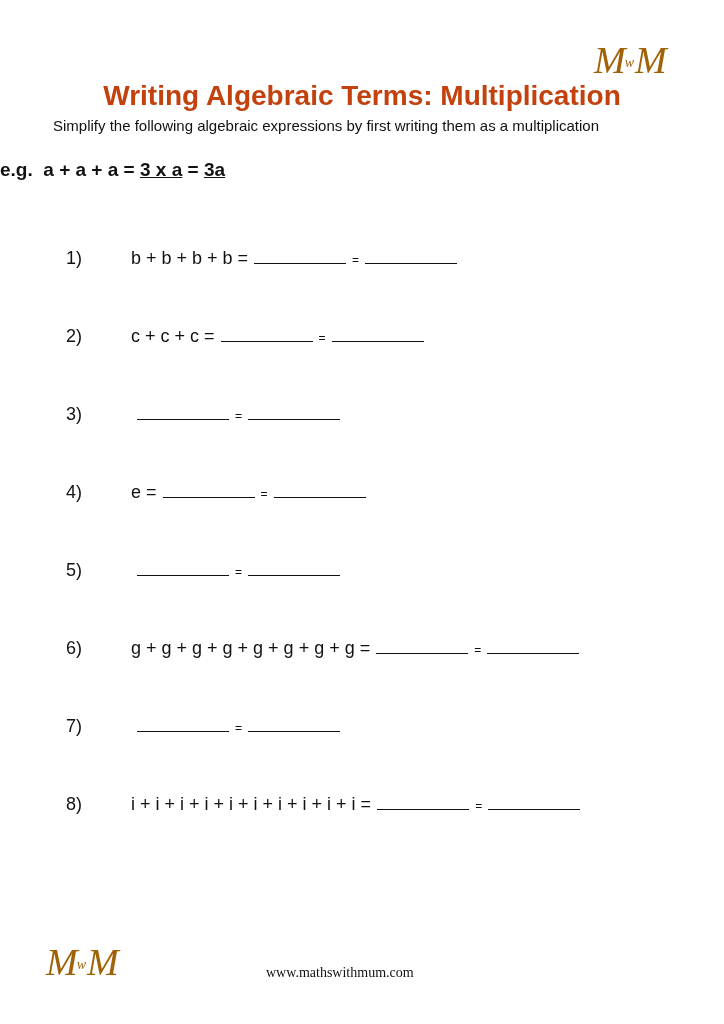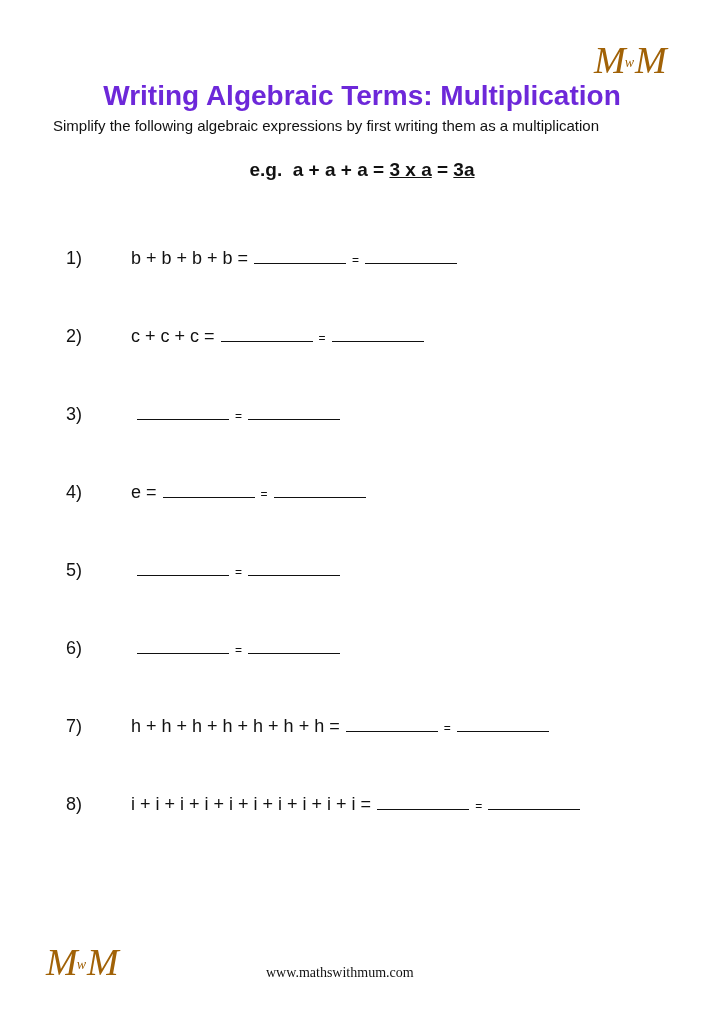--- a/index.html
+++ b/index.html
@@ -4,23 +4,23 @@
 <style>
   html, body { margin: 0; padding: 0; background: #ffffff; }
   body { width: 724px; height: 1024px; position: relative; overflow: hidden;
          font-family: "Liberation Sans", sans-serif; color: #111; }
   .logo { position: absolute; font-family: "Liberation Serif", serif; color: #a16207; font-style: italic; }
   .logo .big { font-size: 38px; letter-spacing: -4px; }
   .logo .small { font-size: 14px; position: relative; top: -6px; margin: 0 1px 0 3px; }
   .logo-top { left: 594px; top: 38px; }
   .logo-bottom { left: 46px; top: 940px; }
   .title { position: absolute; top: 80px; left: 0; width: 724px; text-align: center;
-           font-size: 28px; font-weight: bold; color: #6d28d9; }
+           font-size: 28px; font-weight: bold; color: #c2410c; }
   .subtitle { position: absolute; top: 117px; left: 0; width: 652px; text-align: center; font-size: 15px; }
-  .example { position: absolute; top: 159px; left: 0; width: 724px; text-align: center;
+  .example { position: absolute; top: 159px; left: 0; width: 724px; 
              font-size: 19px; font-weight: bold; }
   .example .u { text-decoration: underline; }
   .question { position: absolute; left: 66px; font-size: 18px; display: flex; align-items: baseline; }
   .qnum { width: 65px; }
   .blank { display: inline-block; width: 92px; border-bottom: 1px solid #111; height: 14px; margin-left: 6px; }
   .eq-small { font-size: 12px; margin: 0 6px; }
   .footer-url { position: absolute; left: 266px; top: 965px; font-family: "Liberation Serif", serif; font-size: 14px; }
 </style>
 </head>
 <body>
@@ -69,28 +69,28 @@
 
 <div class="question" style="top:560px">
   <span class="qnum">5)</span>
   <span class="blank"></span>
   <span class="eq-small">=</span>
   <span class="blank" style="margin-left:0"></span>
 </div>
 
 <div class="question" style="top:638px">
   <span class="qnum">6)</span>
+  <span>g + g + g + g + g + g + g + g =</span>
   <span class="blank"></span>
   <span class="eq-small">=</span>
   <span class="blank" style="margin-left:0"></span>
 </div>
 
 <div class="question" style="top:716px">
   <span class="qnum">7)</span>
-  <span>h + h + h + h + h + h + h =</span>
   <span class="blank"></span>
   <span class="eq-small">=</span>
   <span class="blank" style="margin-left:0"></span>
 </div>
 
 <div class="question" style="top:794px">
   <span class="qnum">8)</span>
   <span>i + i + i + i + i + i + i + i + i + i =</span>
   <span class="blank"></span>
   <span class="eq-small">=</span>

